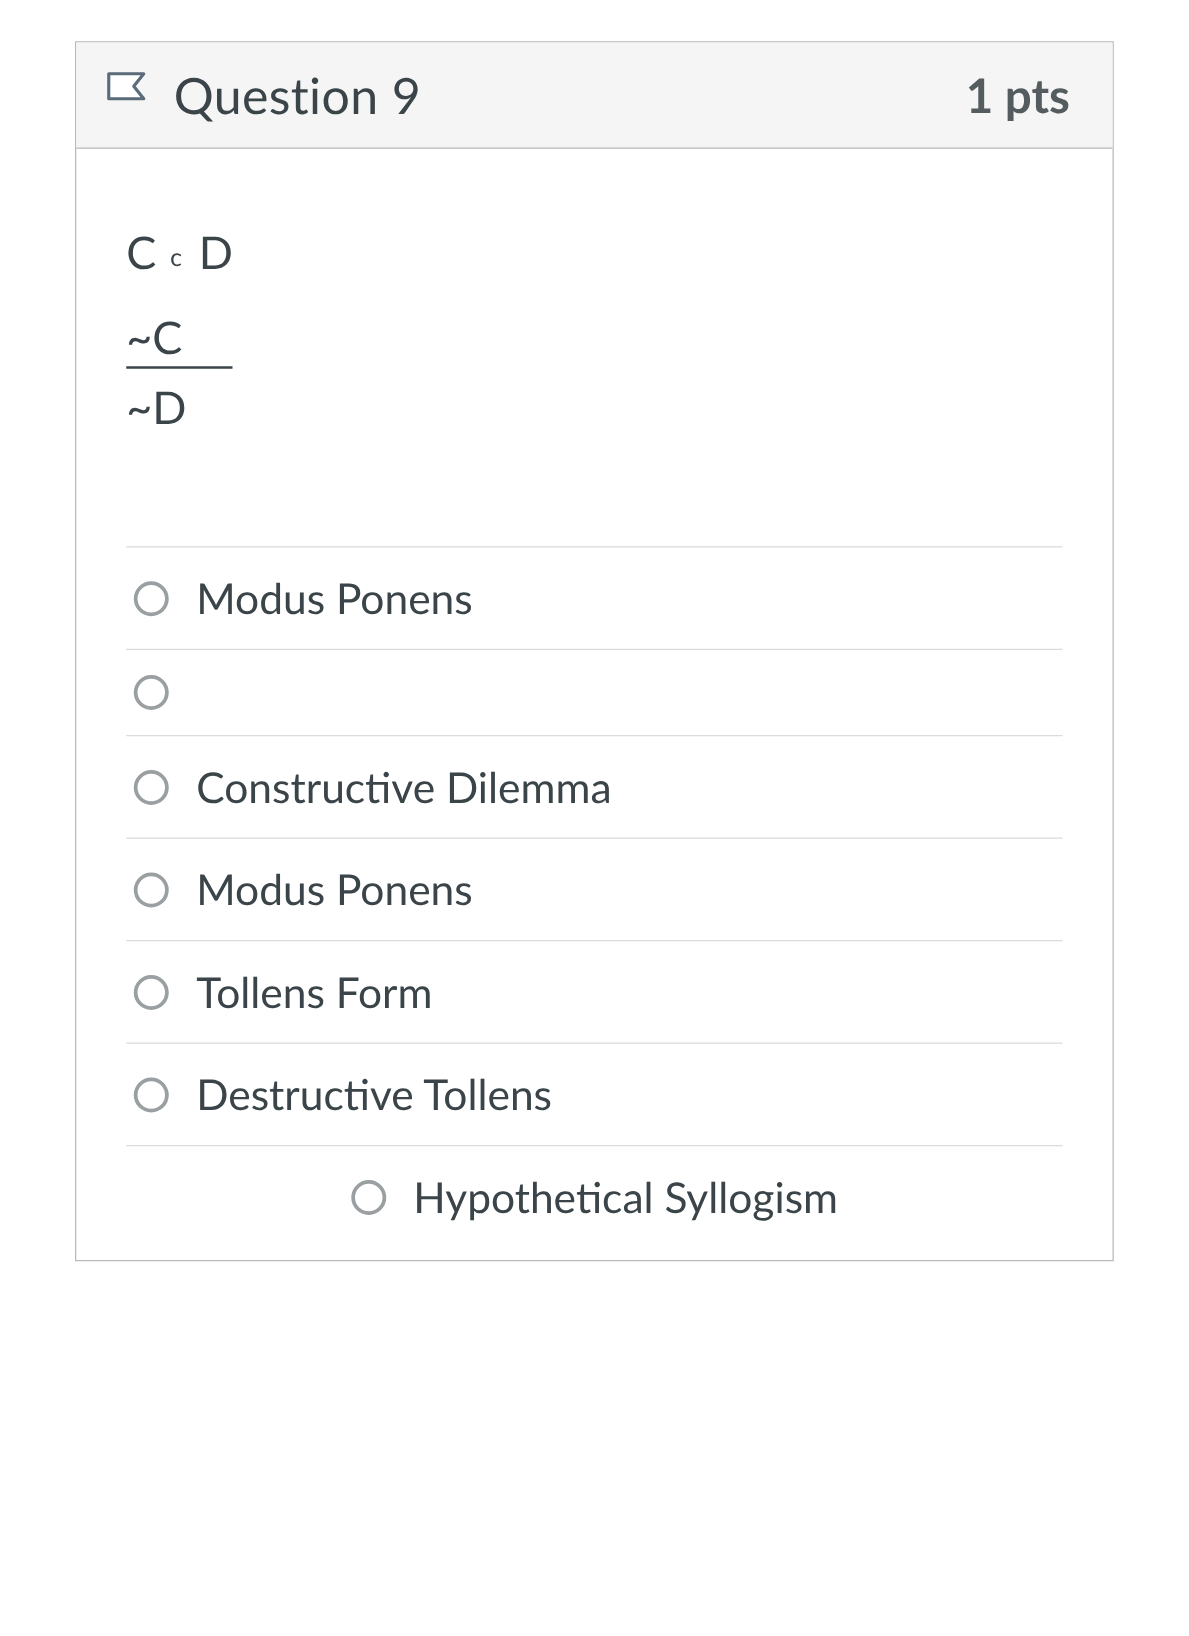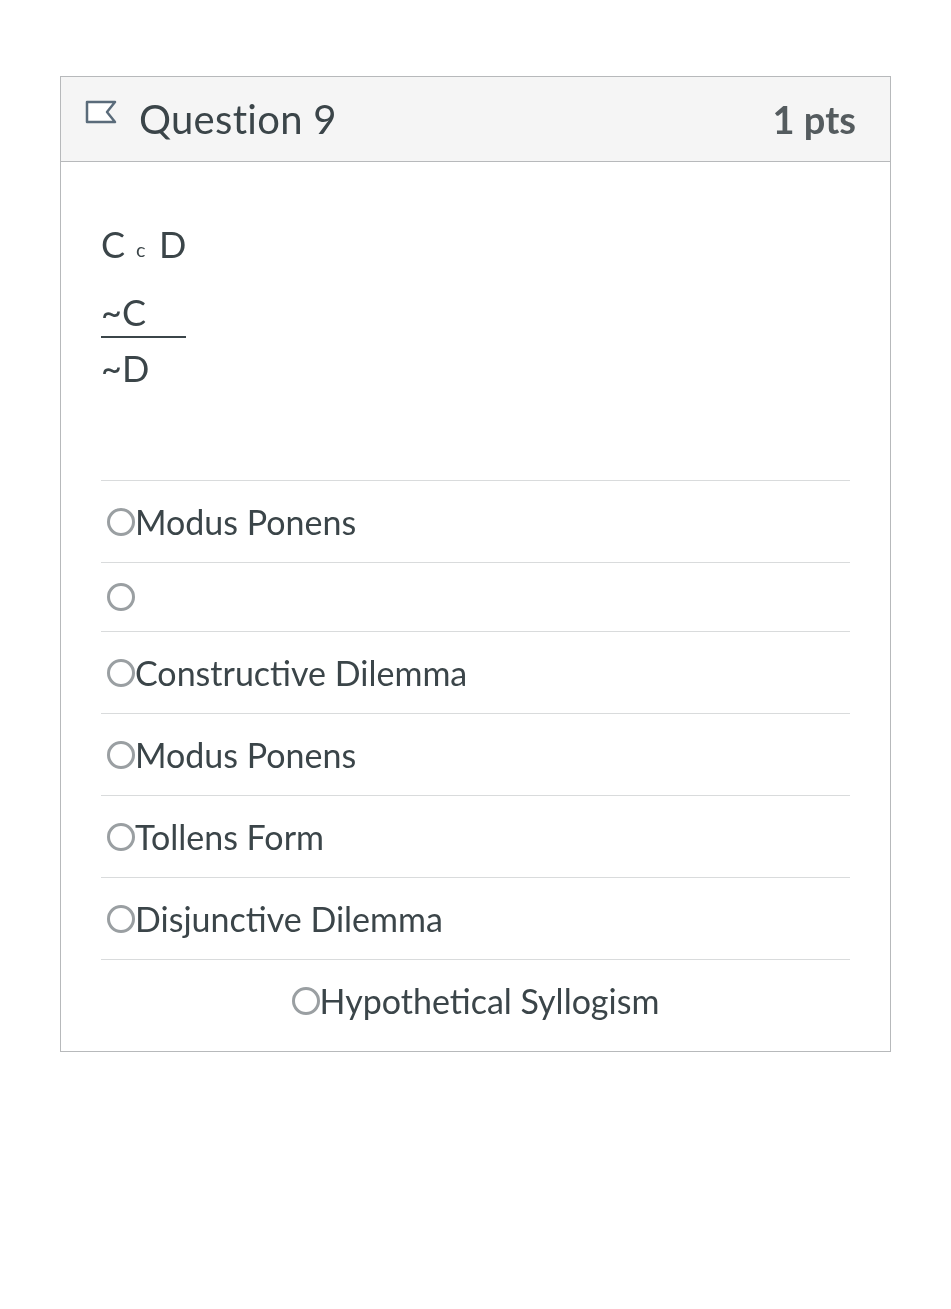--- a/index.html
+++ b/index.html
@@ -6,21 +6,21 @@
     margin: 0;
     padding: 0;
     background: #ffffff;
     font-family: "Lato", "Helvetica Neue", Arial, sans-serif;
     color: #3b4549;
     -webkit-font-smoothing: antialiased;
   }
   .page {
     box-sizing: border-box;
     width: 951px;
-    padding: 76px 60px 60px 60px;
+    padding: 33px 60px 60px 60px;
   }
   .question-card {
     border: 1px solid #b7b9bb;
     background: #ffffff;
   }
   .question-header {
     display: flex;
     align-items: center;
     justify-content: space-between;
     background: #f5f5f5;
@@ -66,20 +66,21 @@
     padding-right: 40px;
     padding-bottom: 2px;
     margin-bottom: 8px;
   }
   .answers {
     border-top: 1px solid #d9dbdc;
   }
   .answer-row {
     display: flex;
     align-items: center;
+    gap: 22px;
     padding: 20px 6px 20px 6px;
     border-bottom: 1px solid #d9dbdc;
     cursor: pointer;
   }
   .answer-row:last-child {
     border-bottom: none;
     justify-content: center;
   }
   .radio {
     width: 28px;
@@ -145,21 +146,21 @@
         <label class="answer-row">
           <span class="radio"></span>
           <span class="answer-label">Modus Ponens</span>
         </label>
         <label class="answer-row">
           <span class="radio"></span>
           <span class="answer-label">Tollens Form</span>
         </label>
         <label class="answer-row">
           <span class="radio"></span>
-          <span class="answer-label">Disjunctive Dilemma</span>
+          <span class="answer-label">Destructive Tollens</span>
         </label>
         <label class="answer-row">
           <span class="radio"></span>
           <span class="answer-label">Hypothetical Syllogism</span>
         </label>
       </div>
     </div>
 
   </div>
 </div>

